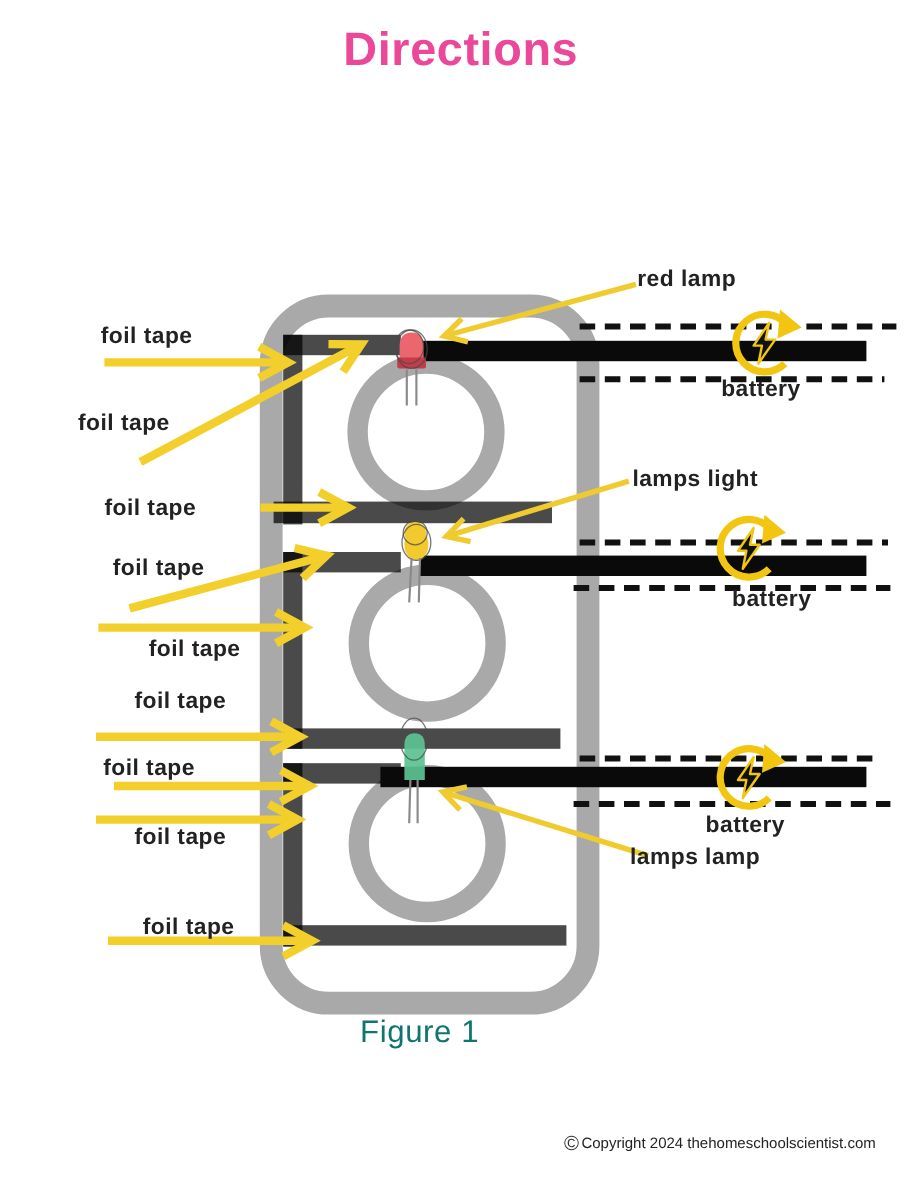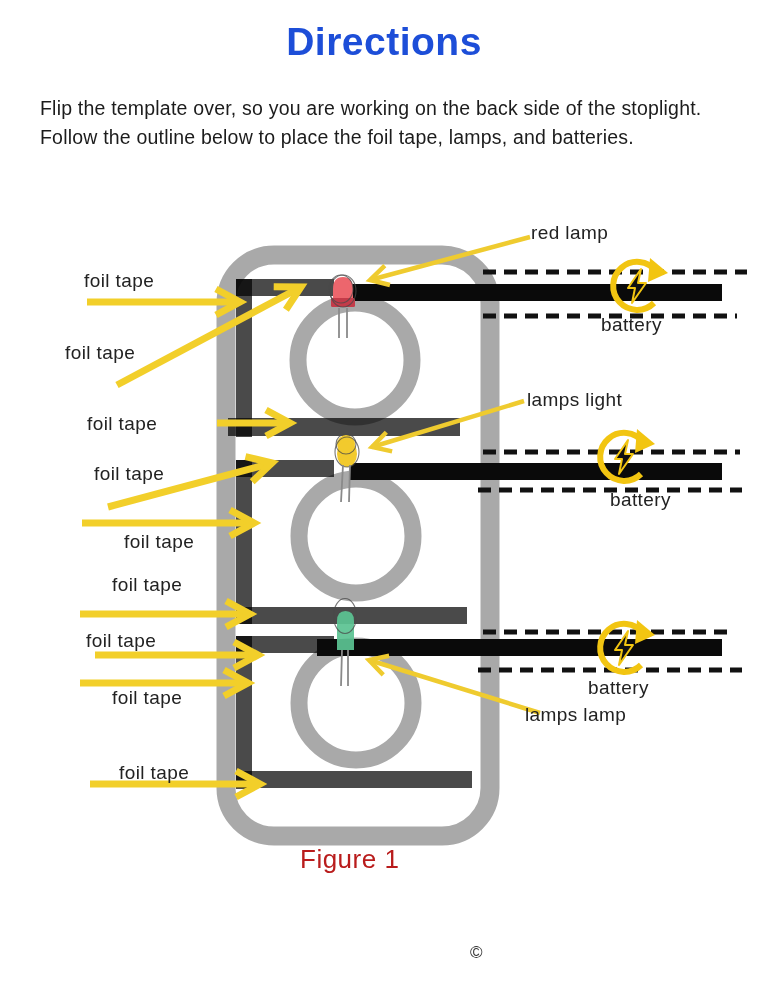--- a/index.html
+++ b/index.html
@@ -8,38 +8,39 @@
     width:768px;height:994px;
     background:#ffffff;
     font-family:"Liberation Sans", sans-serif;
     color:#1a1a1a;
     overflow:hidden;
   }
   .title{
     position:absolute;top:20px;left:0;width:768px;
     text-align:center;
     font-size:39px;font-weight:bold;letter-spacing:.5px;
-    color:#1d4ed8;
+    color:#ec4899;
     margin:0;
   }
   .intro{
     position:absolute;top:94px;left:40px;width:695px;
     font-size:19.5px;line-height:28.5px;color:#1c1c1c;
     letter-spacing:.2px;
   }
   .diagram{position:absolute;left:0;top:0;width:768px;height:994px;}
   svg.layer{position:absolute;left:0;top:0;}
   .lbl{
     position:absolute;
     font-size:19px;color:#222;letter-spacing:.4px;
     white-space:nowrap;
+    font-weight:bold;
   }
   .caption{
     position:absolute;left:300px;top:844px;
-    font-size:26px;color:#b91c1c;letter-spacing:.5px;
+    font-size:26px;color:#0f766e;letter-spacing:.5px;
   }
   .footer{
     position:absolute;left:470px;top:944px;width:280px;
     display:flex;align-items:center;gap:2px;
     font-size:12.5px;color:#222;
   }
   .copysym{font-size:17px;font-weight:300;line-height:1;color:#333;}
   .tape{fill:#4a4a4a;mix-blend-mode:multiply;}
   .ring{fill:none;stroke:#a9a9a9;stroke-width:17px;}
   .outline{fill:none;stroke:#a9a9a9;stroke-width:19px;}
@@ -50,21 +51,20 @@
   .legs{stroke:#8a8a8a;stroke-width:1.8px;fill:none;}
   .sketch{fill:none;stroke:#4a4a4a;stroke-width:1.1px;opacity:.75;}
 </style>
 </head>
 <body>
 
 <div class="page">
 
   <h1 class="title">Directions</h1>
 
-  <div class="intro">Flip the template over, so you are working on the back side of the stoplight. Follow the outline below to place the foil tape, lamps, and batteries.</div>
 
   <div class="diagram">
 
     <svg class="layer" width="768" height="994" viewBox="0 0 768 994">
       <defs>
         <marker id="chev" markerWidth="34" markerHeight="34" refX="27" refY="15" orient="auto" markerUnits="userSpaceOnUse" overflow="visible">
           <path d="M3 2 L27 15 L3 28" fill="none" stroke="#F2CF2A" stroke-width="7"></path>
         </marker>
         <marker id="chevS" markerWidth="26" markerHeight="26" refX="20" refY="12" orient="auto" markerUnits="userSpaceOnUse" overflow="visible">
           <path d="M2 2 L20 12 L2 22" fill="none" stroke="#EFCB2F" stroke-width="4.5"></path>
@@ -169,15 +169,16 @@
     <div class="lbl" style="left:527px;top:389px;">lamps light</div>
     <div class="lbl" style="left:610px;top:489px;">battery</div>
     <div class="lbl" style="left:588px;top:677px;">battery</div>
     <div class="lbl" style="left:525px;top:704px;">lamps lamp</div>
 
     <div class="caption">Figure 1</div>
   </div>
 
   <div class="footer">
     <span class="copysym">©</span>
+    <span>Copyright 2024 thehomeschoolscientist.com</span>
   </div>
 
 </div>
 
 </body></html>

